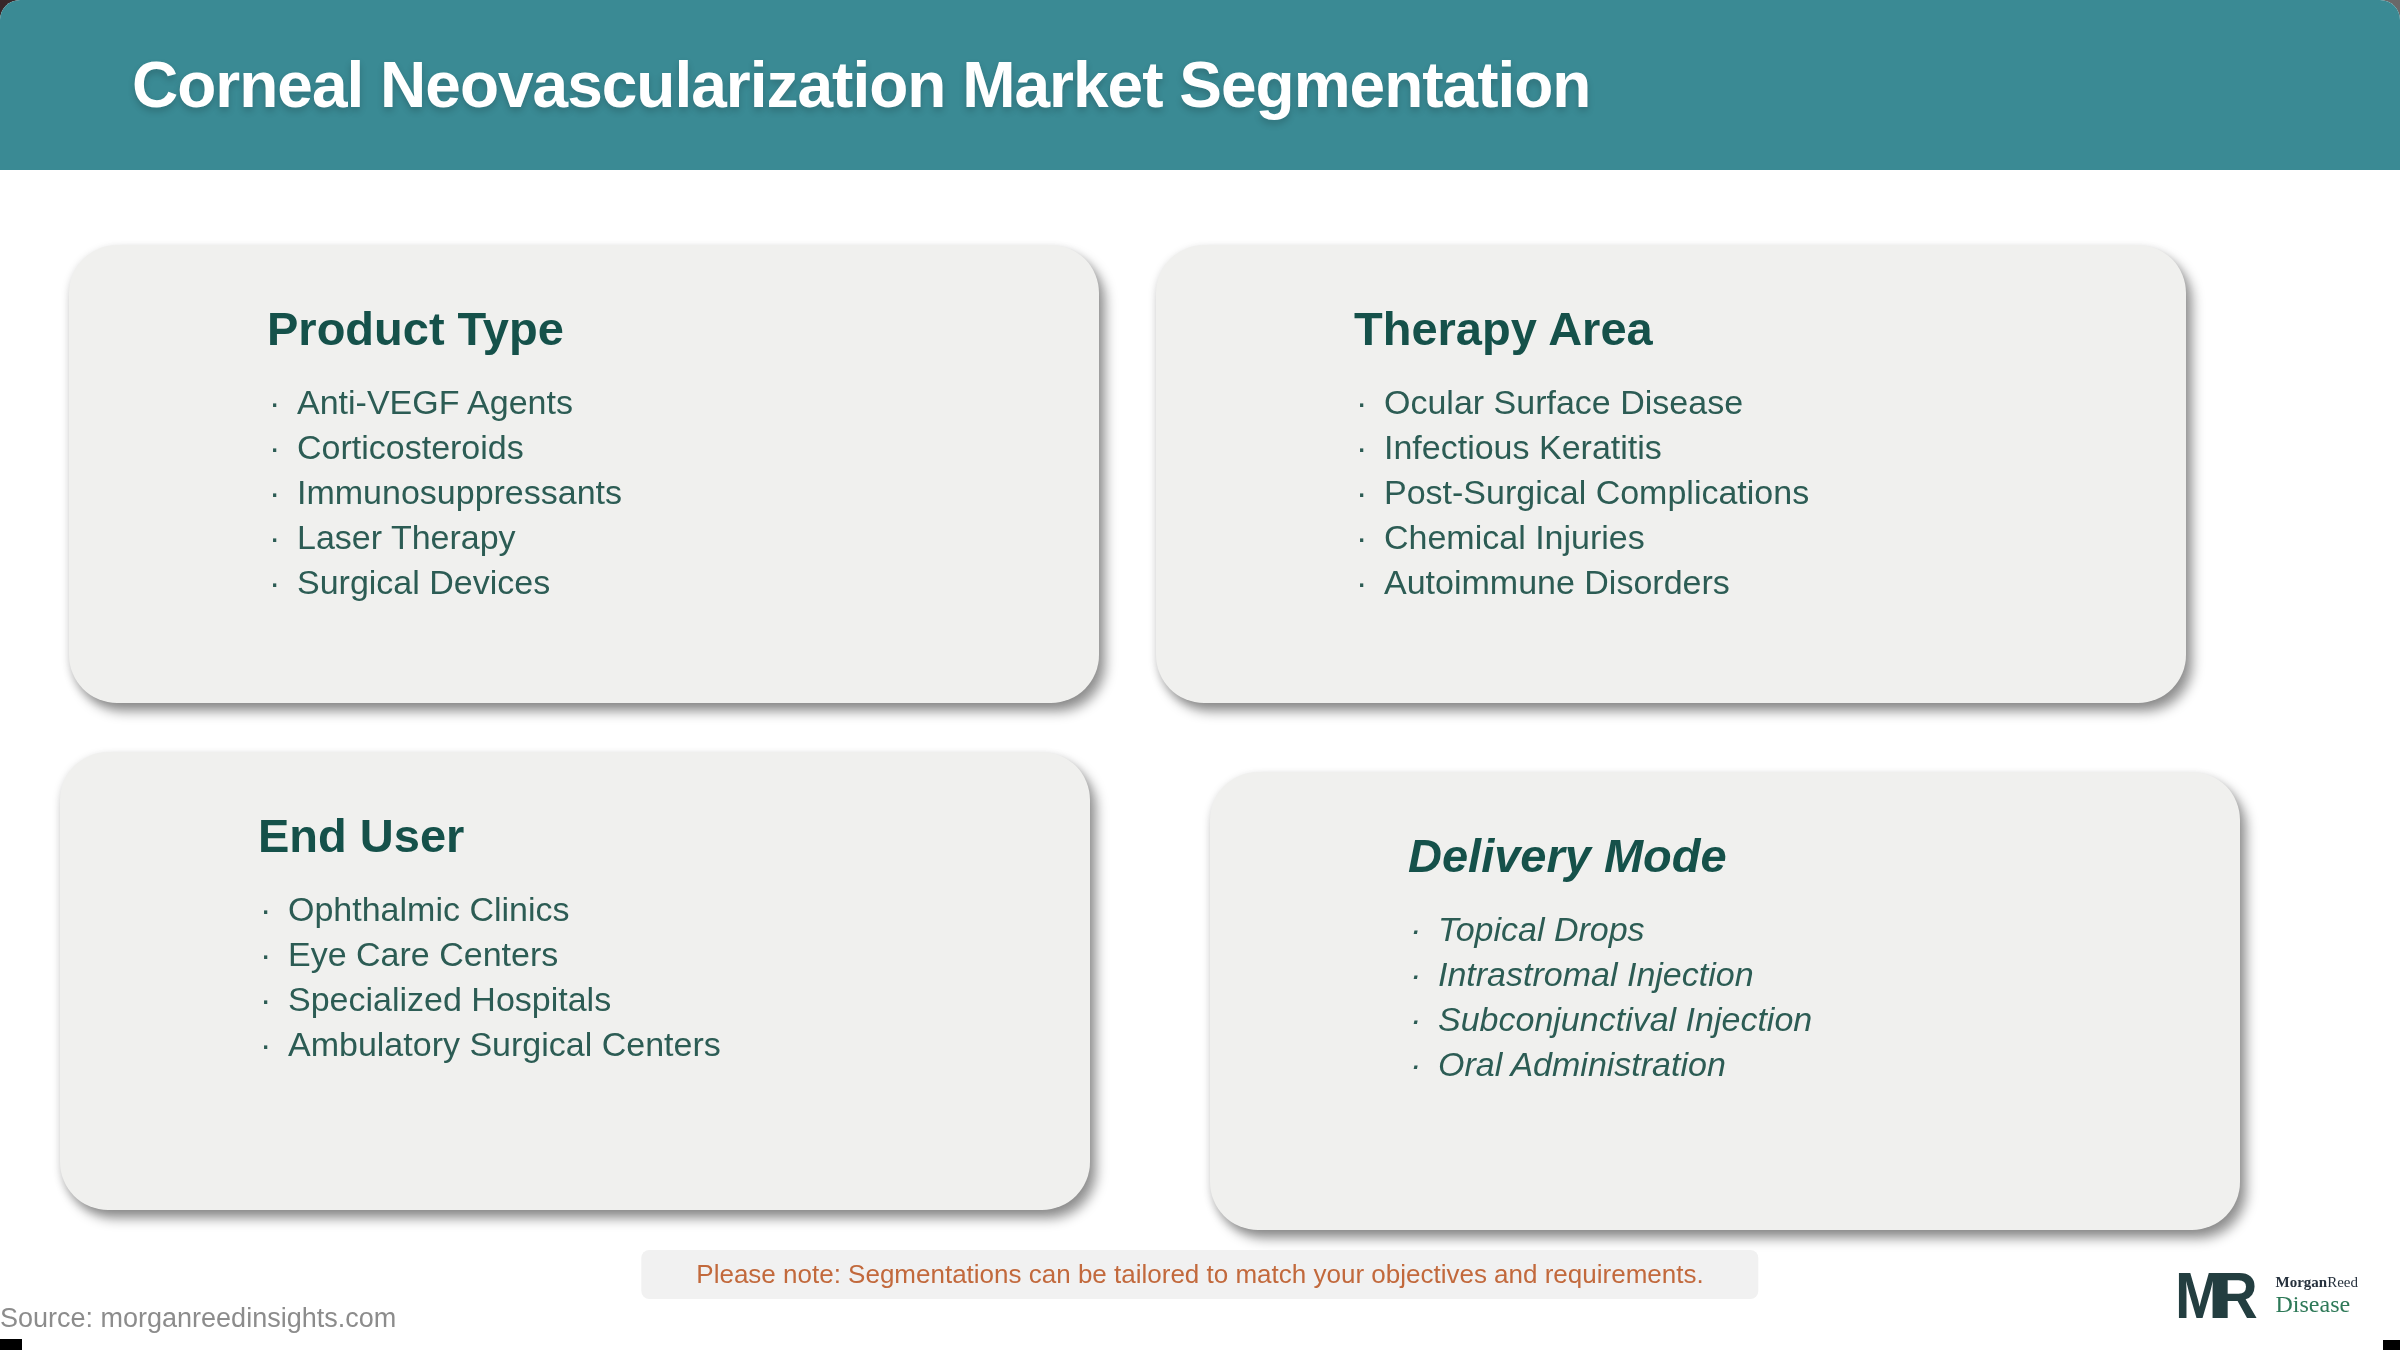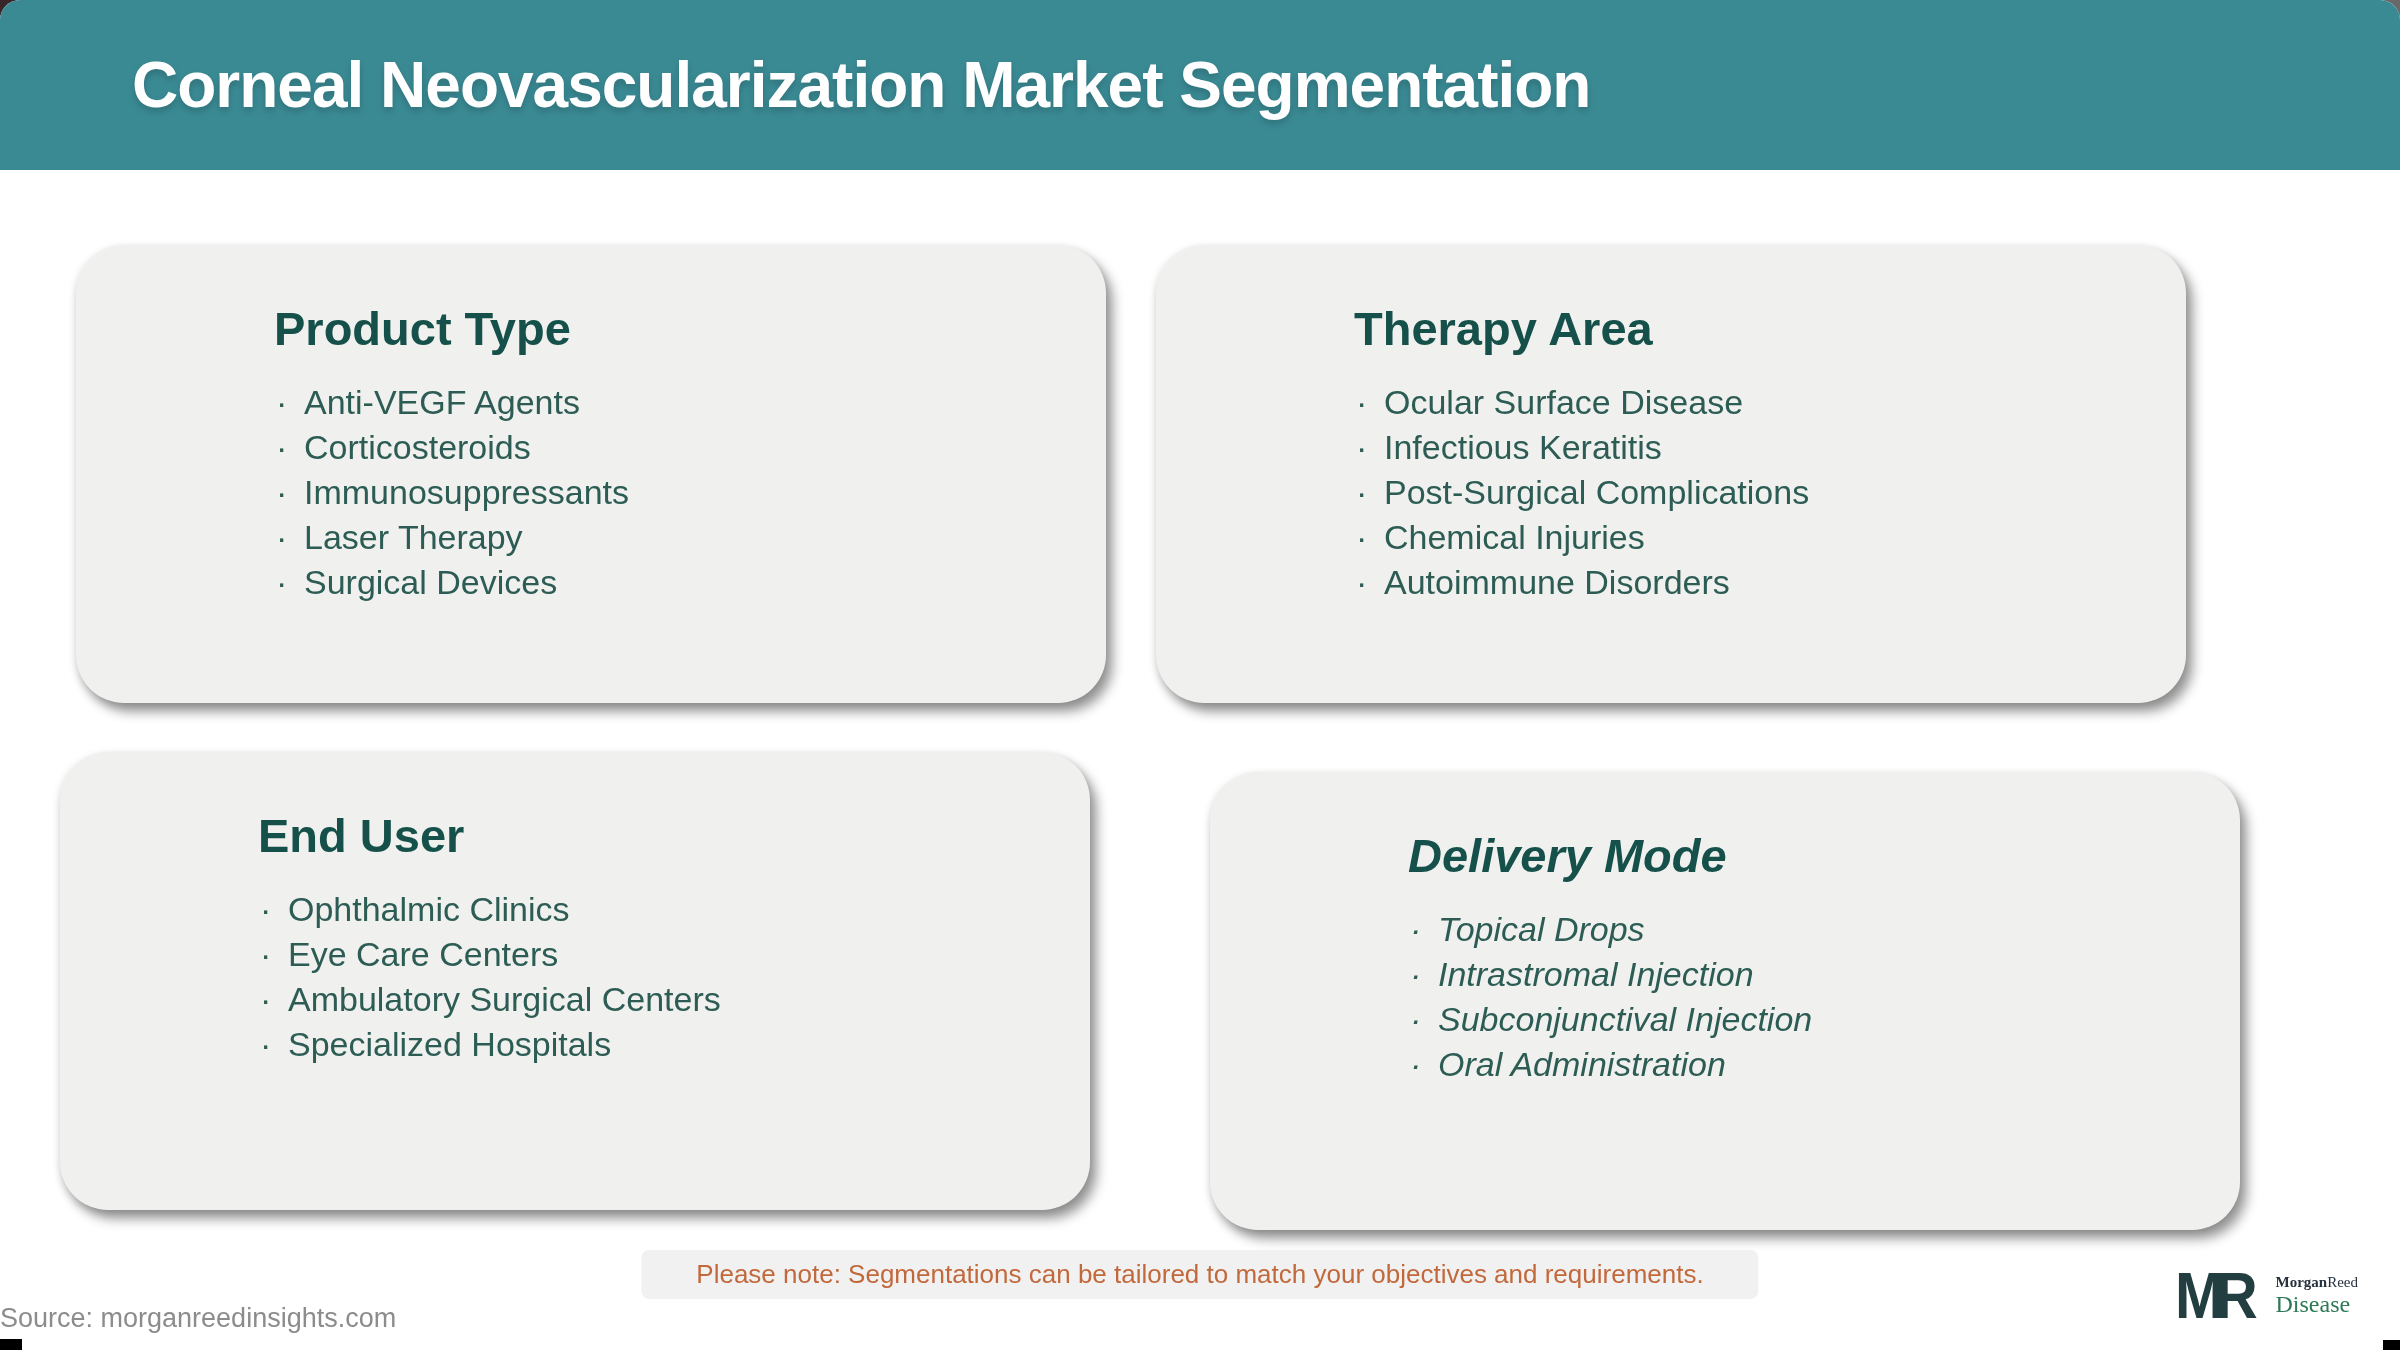--- a/index.html
+++ b/index.html
@@ -19,21 +19,21 @@
   .header h1{
     margin:0 16px 0 132px;font-size:64px;font-weight:700;letter-spacing:-1px;
     color:var(--title-text);text-shadow:0 4px 7px rgba(0,0,0,0.18);
   }
   .card{
     position:absolute;width:1030px;height:458px;
     background:var(--card-bg);border-radius:48px;
     box-shadow:7px 9px 12px rgba(0,0,0,0.38), 0 3px 8px rgba(0,0,0,0.15);
     box-sizing:border-box;padding:56px 50px 0 198px;
   }
-  .card.c1{left:76px;top:245px;}
+  .card.c1{left:69px;top:245px;}
   .card.c2{left:1156px;top:245px;}
   .card.c3{left:60px;top:752px;}
   .card.c4{left:1210px;top:772px;font-style:italic;}
   .card h2{
     margin:0 0 24px 0;font-size:47px;font-weight:700;color:var(--heading);
   }
   .card ul{margin:0;padding:0;list-style:none;}
   .card li{
     position:relative;font-size:34px;line-height:45px;
     color:var(--body-text);padding-left:30px;
@@ -97,22 +97,22 @@
       <li>Chemical Injuries</li>
       <li>Autoimmune Disorders</li>
     </ul>
   </div>
 
   <div class="card c3">
     <h2>End User</h2>
     <ul>
       <li>Ophthalmic Clinics</li>
       <li>Eye Care Centers</li>
+      <li>Specialized Hospitals</li>
       <li>Ambulatory Surgical Centers</li>
-      <li>Specialized Hospitals</li>
     </ul>
   </div>
 
   <div class="card c4">
     <h2>Delivery Mode</h2>
     <ul>
       <li>Topical Drops</li>
       <li>Intrastromal Injection</li>
       <li>Subconjunctival Injection</li>
       <li>Oral Administration</li>

